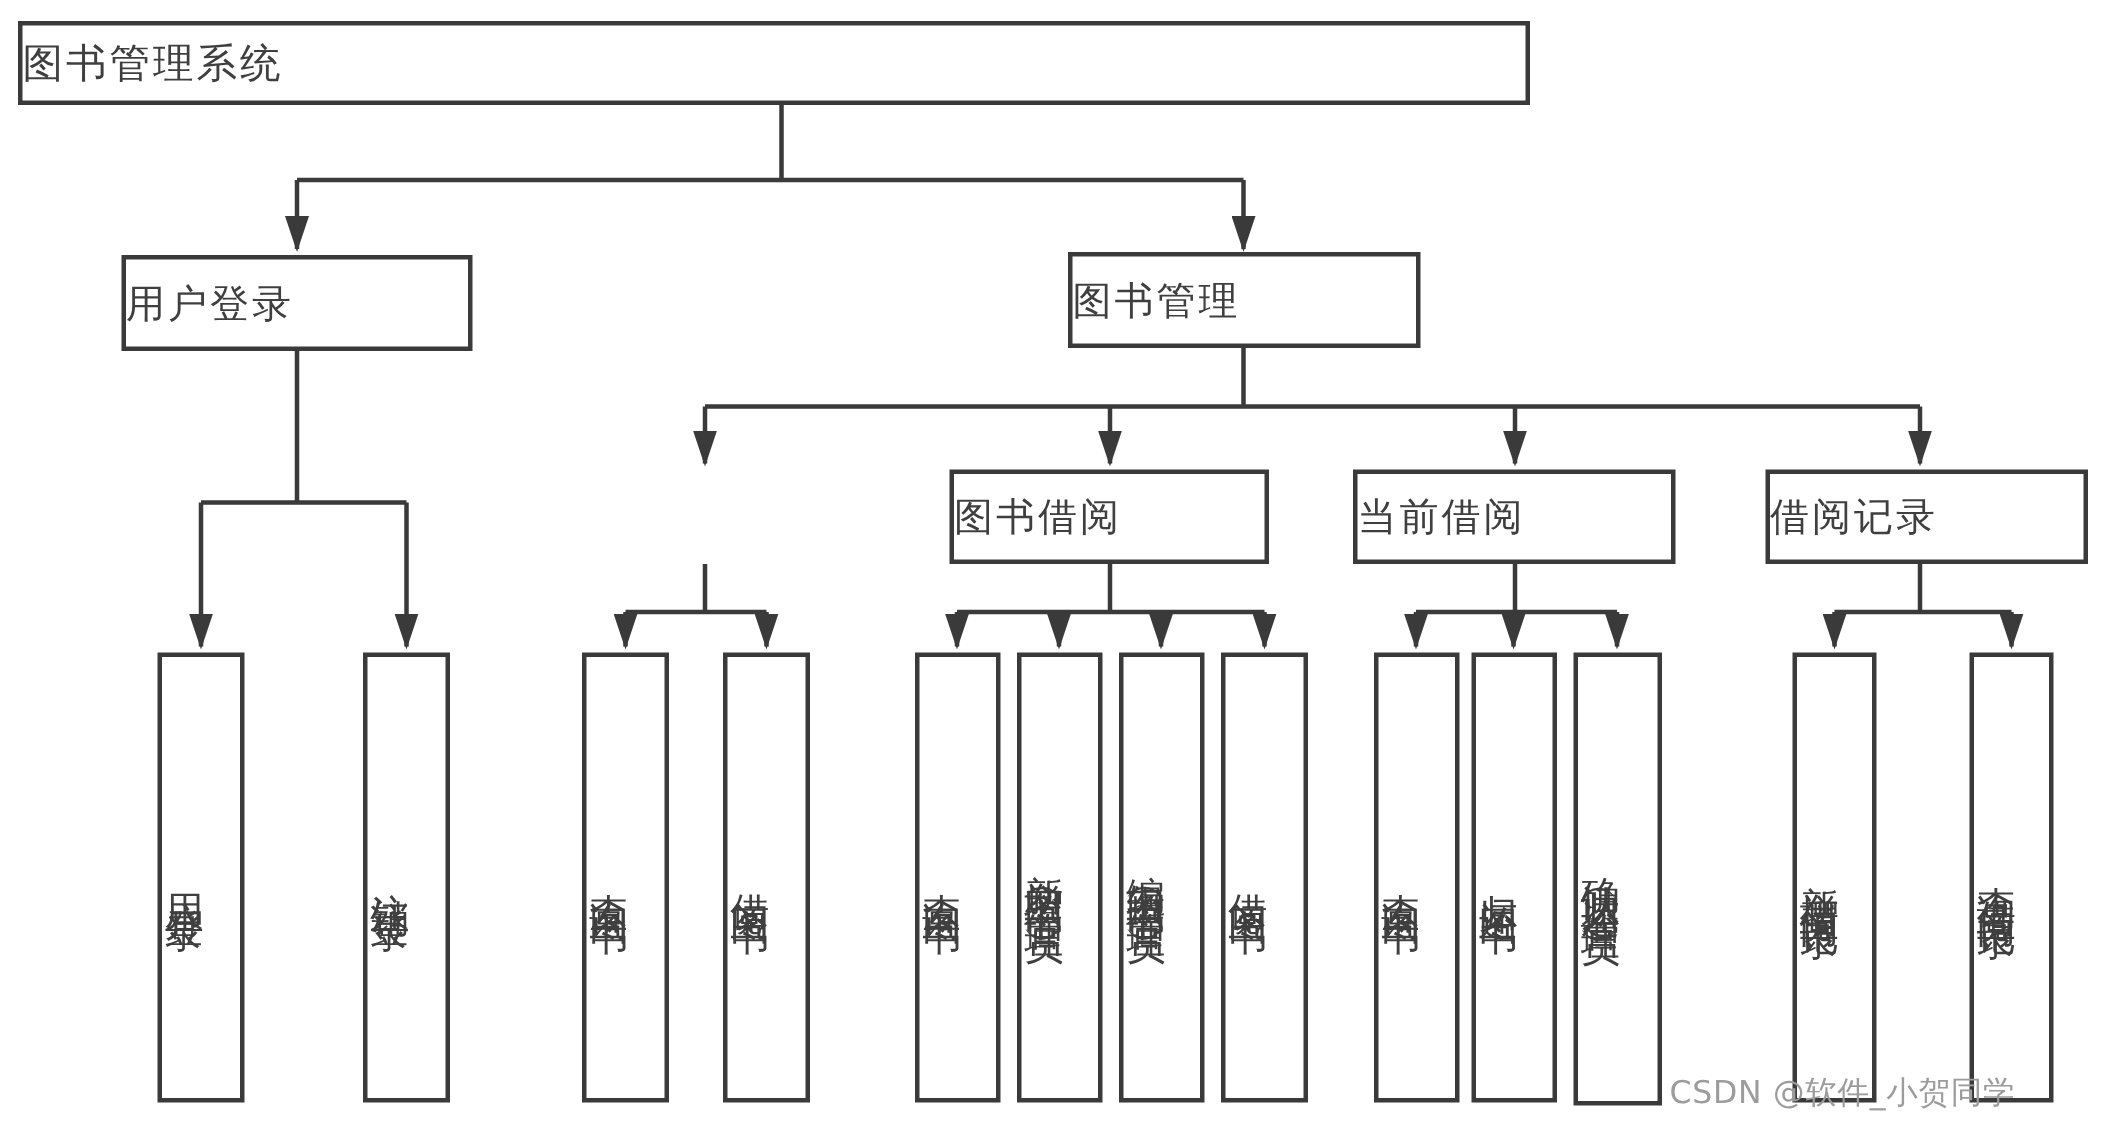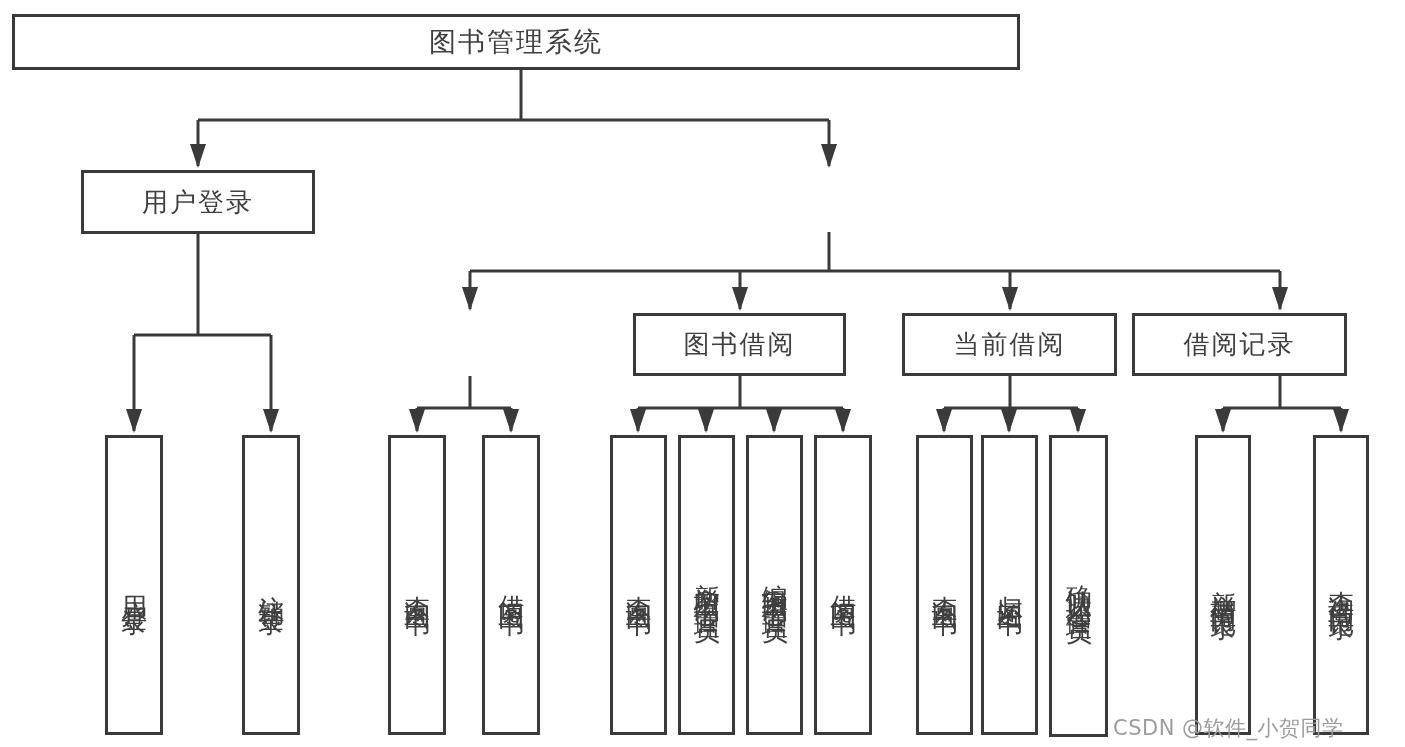--- a/index.html
+++ b/index.html
@@ -5,21 +5,21 @@
   html,body{margin:0;padding:0;background:#fff;}
   body{
     width:1405px;height:747px;position:relative;overflow:hidden;
     font-family:"DejaVu Sans","Liberation Sans",sans-serif;
     color:#3f3f3f;
   }
   .canvas{position:absolute;left:0;top:0;width:1405px;height:747px;}
   svg.wires{position:absolute;left:0;top:0;pointer-events:none;}
   .node{
     position:absolute;background:#ffffff;border:3px solid #3a3a3a;
-    display:flex;align-items:center;justify-content:center;
+    display:flex;align-items:center;
     box-sizing:border-box;
   }
   .node .label{
     font-size:26px;letter-spacing:2px;white-space:nowrap;color:#3f3f3f;
   }
   .leaf .label{
     writing-mode:vertical-rl;text-orientation:mixed;
     font-size:26px;letter-spacing:5px;line-height:1.05;white-space:nowrap;
   }
   .root .label{font-size:27px;}
@@ -76,28 +76,31 @@
     </g>
   </svg>
 
   <div class="node root" style="left:12px;top:14px;width:1008px;height:56px">
     <span class="label">图书管理系统</span>
   </div>
 
   <div class="node" style="left:81px;top:170px;width:234px;height:64px">
     <span class="label">用户登录</span>
   </div>
+  <div class="node" style="left:712px;top:168px;width:235px;height:64px">
+    <span class="label">图书管理</span>
+  </div>
 
   <div class="node" style="left:902px;top:313px;width:215px;height:63px">
     <span class="label">当前借阅</span>
   </div>
   <div class="node" style="left:633px;top:313px;width:213px;height:63px">
     <span class="label">图书借阅</span>
   </div>
-  <div class="node" style="left:1132px;top:313px;width:215px;height:63px">
+  <div class="node" style="left:1177px;top:313px;width:215px;height:63px">
     <span class="label">借阅记录</span>
   </div>
 
   <div class="node leaf" style="left:105px;top:435px;width:58px;height:300px">
     <span class="label">用户登录</span>
   </div>
   <div class="node leaf" style="left:242px;top:435px;width:58px;height:300px">
     <span class="label">注销登录</span>
   </div>
 

